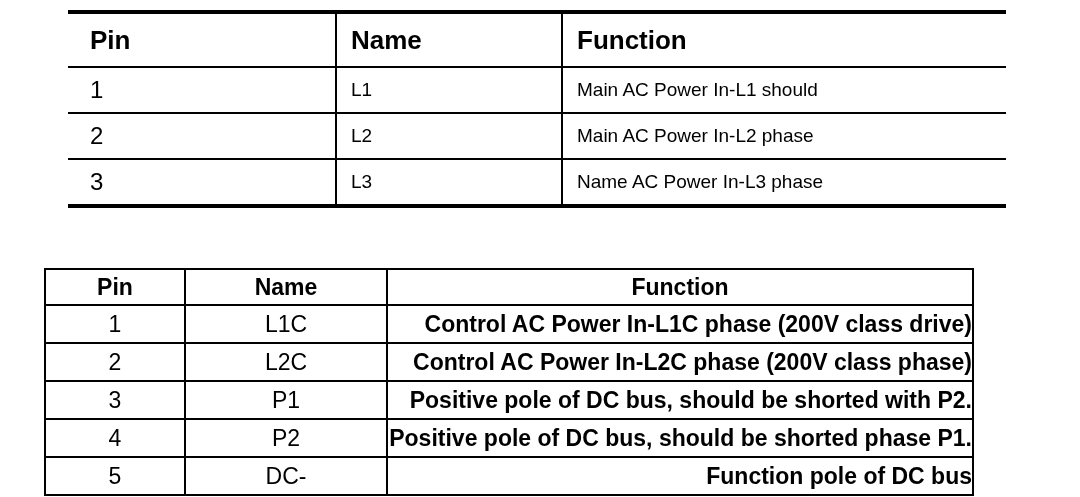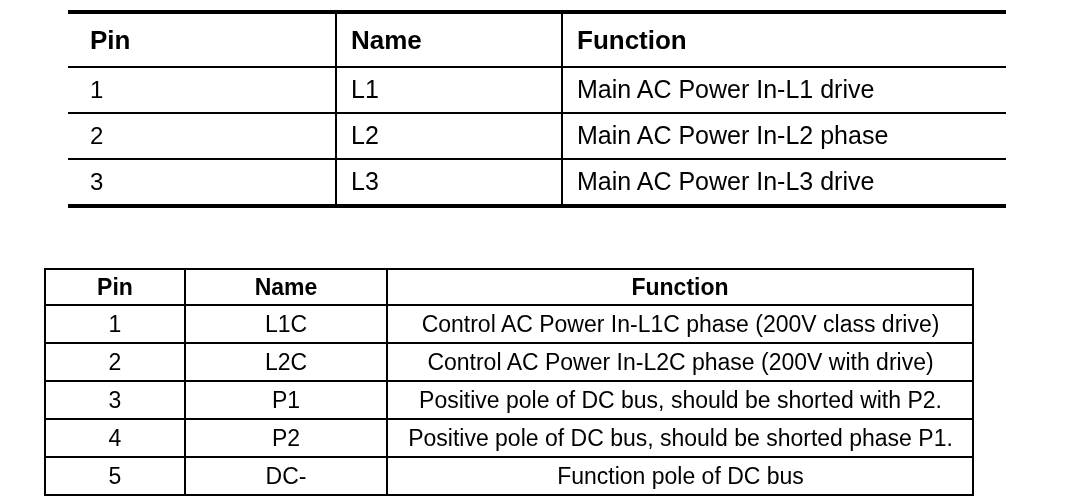--- a/index.html
+++ b/index.html
@@ -48,21 +48,21 @@
     border-bottom: 2px solid #000;
   }
   .t1 tr.last-row td {
     border-bottom: 4px solid #000;
   }
   .t1 td.col-b, .t1 td.col-c {
     border-left: 2px solid #000;
   }
   .t1 .cell-inner {
     padding: 0 0 0 14px;
-    font-size: 25px;
+    font-size: 19px;
     line-height: 1.1;
   }
   .t1 .cell-inner.hdr {
     font-weight: bold;
     font-size: 26px;
   }
   .t1 td.col-a .cell-inner {
     padding-left: 22px;
   }
   .t1 td.col-a .cell-inner.hdr {
@@ -98,22 +98,23 @@
   }
   table.t2 tr.head-row td {
     font-weight: bold;
     text-align: center;
     height: 34px;
   }
   table.t2 td.ctr {
     text-align: center;
   }
   table.t2 td.fn {
-    text-align: center;
+    text-align: right;
     padding-left: 1px;
+    font-weight: bold;
   }
   table.t2 tr.head-row td.fn {
     text-align: center;
     padding-left: 0;
   }
 </style>
 </head>
 <body>
 
 <div class="table-one-wrap">
@@ -136,21 +137,21 @@
         </td>
       </tr>
       <tr class="body-row">
         <td class="col-a">
           <div class="cell-inner pin-num">1</div>
         </td>
         <td class="col-b">
           <div class="cell-inner">L1</div>
         </td>
         <td class="col-c">
-          <div class="cell-inner">Main AC Power In-L1 drive</div>
+          <div class="cell-inner">Main AC Power In-L1 should</div>
         </td>
       </tr>
       <tr class="body-row">
         <td class="col-a">
           <div class="cell-inner pin-num">2</div>
         </td>
         <td class="col-b">
           <div class="cell-inner">L2</div>
         </td>
         <td class="col-c">
@@ -158,21 +159,21 @@
         </td>
       </tr>
       <tr class="body-row last-row">
         <td class="col-a">
           <div class="cell-inner pin-num">3</div>
         </td>
         <td class="col-b">
           <div class="cell-inner">L3</div>
         </td>
         <td class="col-c">
-          <div class="cell-inner">Main AC Power In-L3 drive</div>
+          <div class="cell-inner">Name AC Power In-L3 phase</div>
         </td>
       </tr>
     </tbody>
   </table>
 </div>
 
 <div class="table-two-wrap">
   <table class="t2">
     <colgroup>
         <col class="c1">
@@ -186,21 +187,21 @@
         <td class="fn">Function</td>
       </tr>
       <tr>
         <td class="ctr">1</td>
         <td class="ctr">L1C</td>
         <td class="fn">Control AC Power In-L1C phase (200V class drive)</td>
       </tr>
       <tr>
         <td class="ctr">2</td>
         <td class="ctr">L2C</td>
-        <td class="fn">Control AC Power In-L2C phase (200V with drive)</td>
+        <td class="fn">Control AC Power In-L2C phase (200V class phase)</td>
       </tr>
       <tr>
         <td class="ctr">3</td>
         <td class="ctr">P1</td>
         <td class="fn">Positive pole of DC bus, should be shorted with P2.</td>
       </tr>
       <tr>
         <td class="ctr">4</td>
         <td class="ctr">P2</td>
         <td class="fn">Positive pole of DC bus, should be shorted phase P1.</td>

